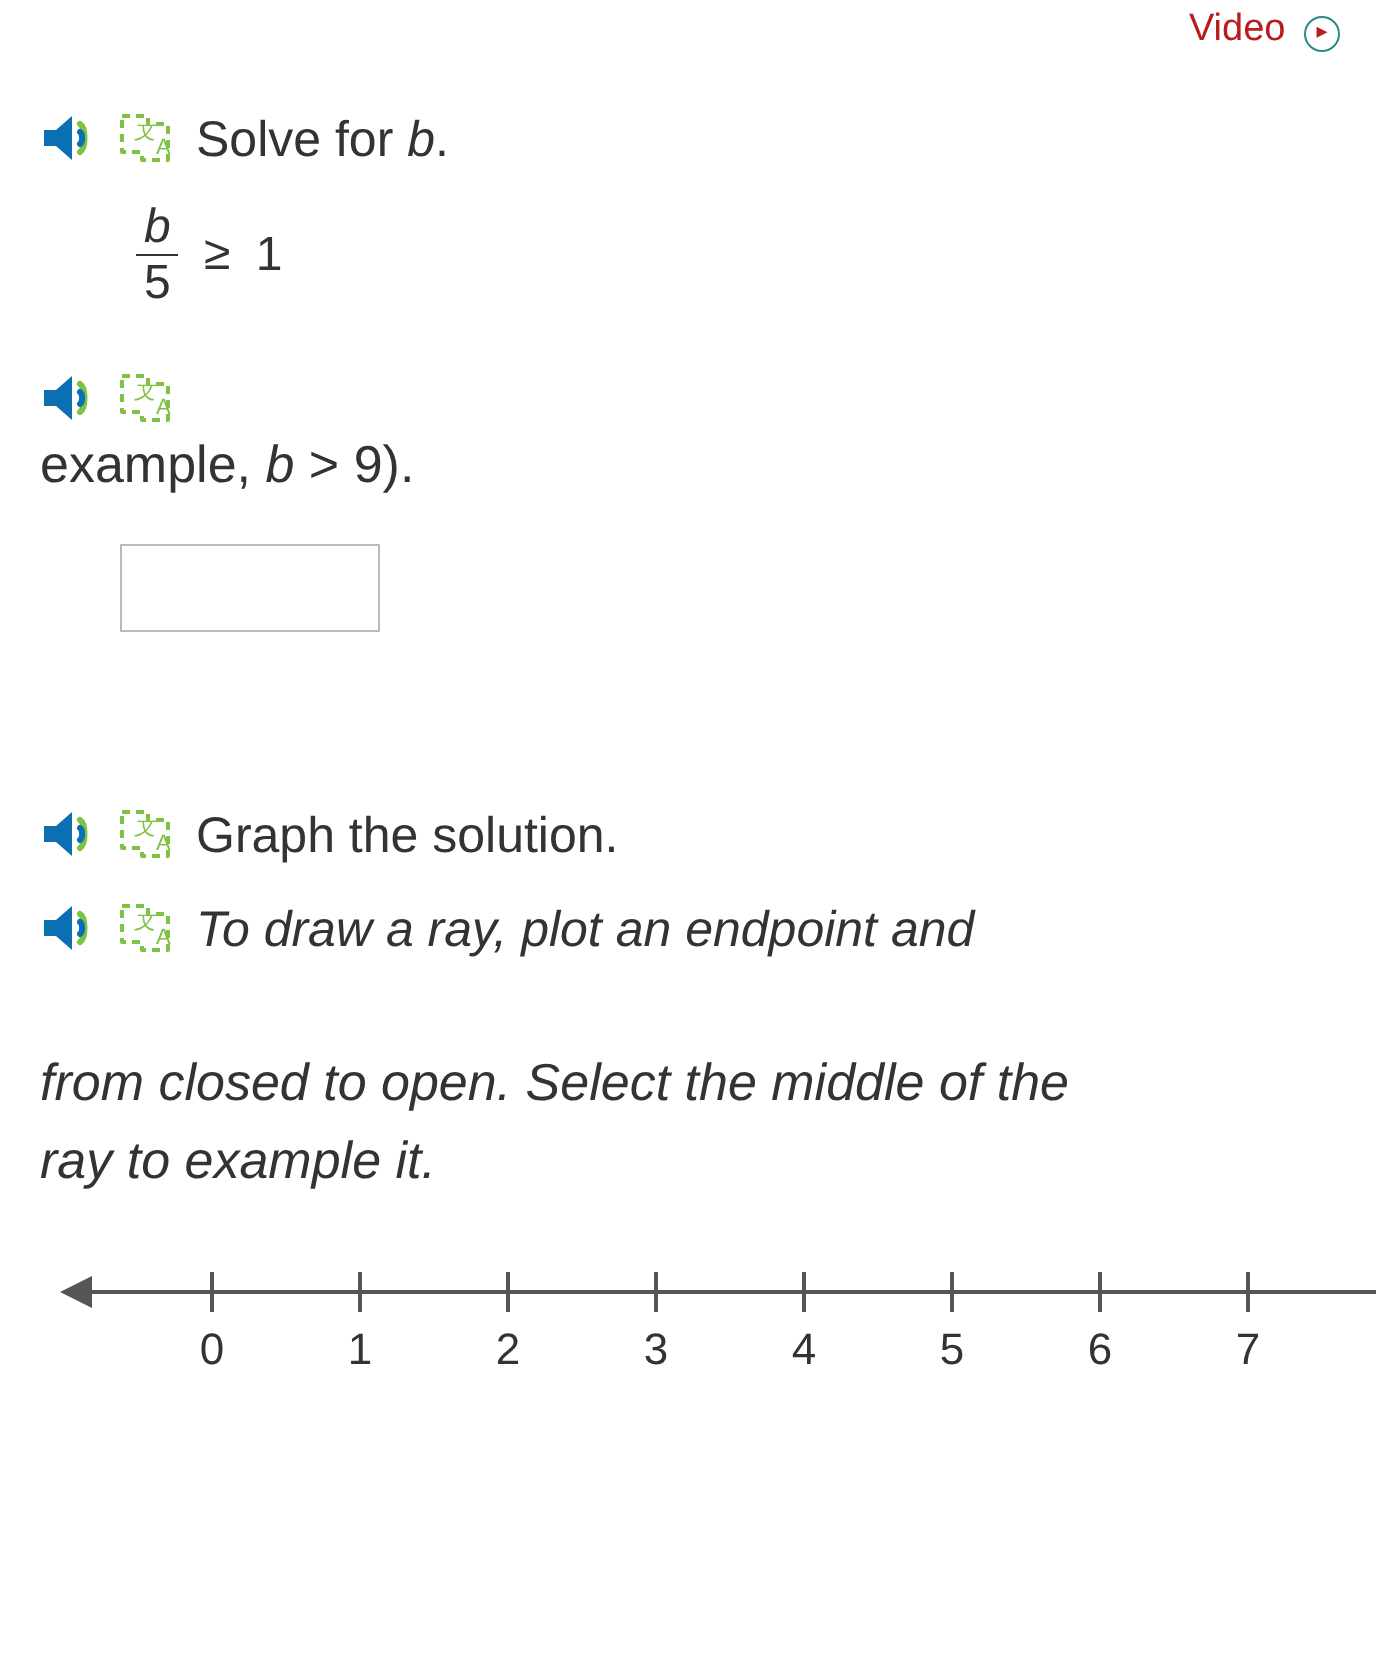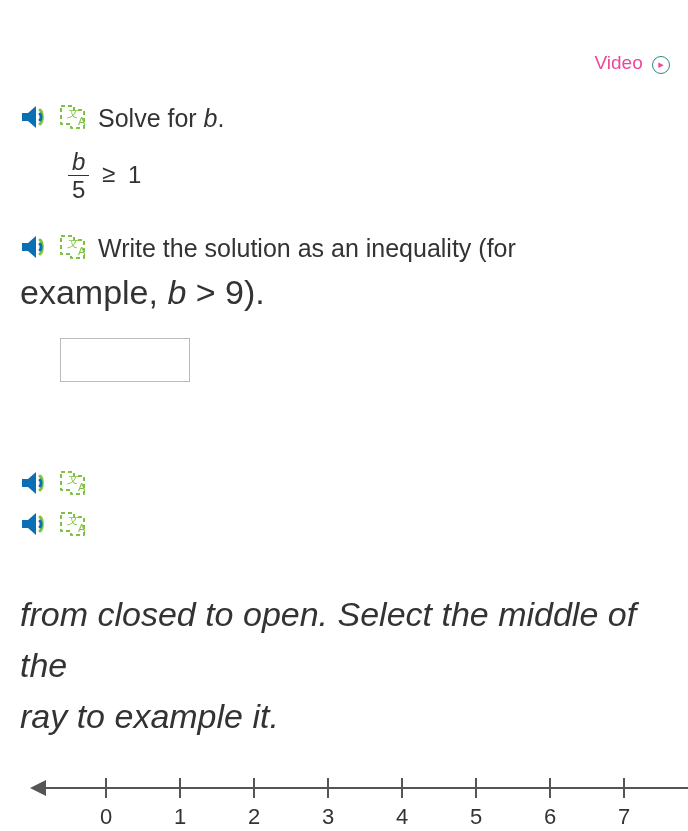--- a/index.html
+++ b/index.html
@@ -8,23 +8,22 @@
     padding: 0;
     font-family: Arial, Helvetica, sans-serif;
     width: 688px;
     background: #fff;
     color: #333;
   }
   .container { padding: 10px 20px 20px 20px; }
   .topbar {
     text-align: right;
     padding: 4px 18px 8px 0;
-    color: #ec4899;
+    color: #b91c1c;
     font-size: 19px;
-    margin-top: 48px;
   }
   .topbar .play-icon {
     display: inline-block;
     border: 1.5px solid #2a8a84;
     border-radius: 50%;
     width: 18px; height: 18px;
     line-height: 15px;
     text-align: center;
     font-size: 11px;
     vertical-align: 1px;
@@ -33,21 +32,21 @@
   .line {
     display: flex;
     align-items: flex-start;
     gap: 10px;
     margin: 8px 0 10px 0;
     font-size: 25px;
     line-height: 1.45;
   }
   .icons { display: flex; align-items: center; gap: 8px; flex-shrink: 0; padding-top: 3px; }
   .txt { flex: 1; }
-  .wrap-block { font-size: 34px; line-height: 1.5; margin: 0 0 16px 0; }
+  .wrap-block { font-size: 26px; line-height: 1.5; margin: 0 0 16px 0; }
   .italic { font-style: italic; }
   .frac {
     display: inline-flex;
     flex-direction: column;
     align-items: center;
     vertical-align: middle;
     line-height: 1;
     margin: 0 6px;
   }
   .frac .num { border-bottom: 1.5px solid #333; padding: 0 4px 1px; font-style: italic; }
@@ -115,21 +114,20 @@
           <path d="M2 9h6l8-7v22l-8-7H2z" fill="#0b6fb3"></path>
           <path d="M20 6c3 2 3 12 0 14" fill="none" stroke="#7fc241" stroke-width="3" stroke-linecap="round"></path>
           <path d="M20 10c1.4 1 1.4 5 0 6" fill="none" stroke="#0b6fb3" stroke-width="3" stroke-linecap="round"></path>
         </svg>
       <svg width="30" height="28">
           <path d="M3 3h13v4h10v18H13v-4H3z" fill="none" stroke="#7fc241" stroke-width="2" stroke-linejoin="round" stroke-dasharray="4 3"></path>
           <text x="9" y="14" font-size="11" fill="#7fc241" font-style="italic">文</text>
           <text x="20" y="22" font-size="11" fill="#7fc241">A</text>
         </svg>
     </span>
-    <span class="txt">Write the solution as an inequality (for</span>
   </div>
   <div class="wrap-block">
     <span>example, </span><span class="italic">b</span><span> &gt; 9).</span>
   </div>
 
   <input class="answer-input" type="text" value="" style="">
 
   <div class="spacer"></div>
 
   
@@ -139,36 +137,38 @@
           <path d="M2 9h6l8-7v22l-8-7H2z" fill="#0b6fb3"></path>
           <path d="M20 6c3 2 3 12 0 14" fill="none" stroke="#7fc241" stroke-width="3" stroke-linecap="round"></path>
           <path d="M20 10c1.4 1 1.4 5 0 6" fill="none" stroke="#0b6fb3" stroke-width="3" stroke-linecap="round"></path>
         </svg>
       <svg width="30" height="28">
           <path d="M3 3h13v4h10v18H13v-4H3z" fill="none" stroke="#7fc241" stroke-width="2" stroke-linejoin="round" stroke-dasharray="4 3"></path>
           <text x="9" y="14" font-size="11" fill="#7fc241" font-style="italic">文</text>
           <text x="20" y="22" font-size="11" fill="#7fc241">A</text>
         </svg>
     </span>
+    <span class="txt">Graph the solution.</span>
   </div>
 
   
   <div class="line" style="margin-bottom:0">
     <span class="icons">
       <svg width="30" height="26">
           <path d="M2 9h6l8-7v22l-8-7H2z" fill="#0b6fb3"></path>
           <path d="M20 6c3 2 3 12 0 14" fill="none" stroke="#7fc241" stroke-width="3" stroke-linecap="round"></path>
           <path d="M20 10c1.4 1 1.4 5 0 6" fill="none" stroke="#0b6fb3" stroke-width="3" stroke-linecap="round"></path>
         </svg>
       <svg width="30" height="28">
           <path d="M3 3h13v4h10v18H13v-4H3z" fill="none" stroke="#7fc241" stroke-width="2" stroke-linejoin="round" stroke-dasharray="4 3"></path>
           <text x="9" y="14" font-size="11" fill="#7fc241" font-style="italic">文</text>
           <text x="20" y="22" font-size="11" fill="#7fc241">A</text>
         </svg>
     </span>
+    <span class="txt italic">To draw a ray, plot an endpoint and</span>
   </div>
   <div class="wrap-block italic">
     <br>
     <span>from closed to open. Select the middle of the</span><br>
     <span>ray to example it.</span>
   </div>
 
   
   <div class="numline-wrap">
     <svg class="numline" viewBox="0 0 676 72">

